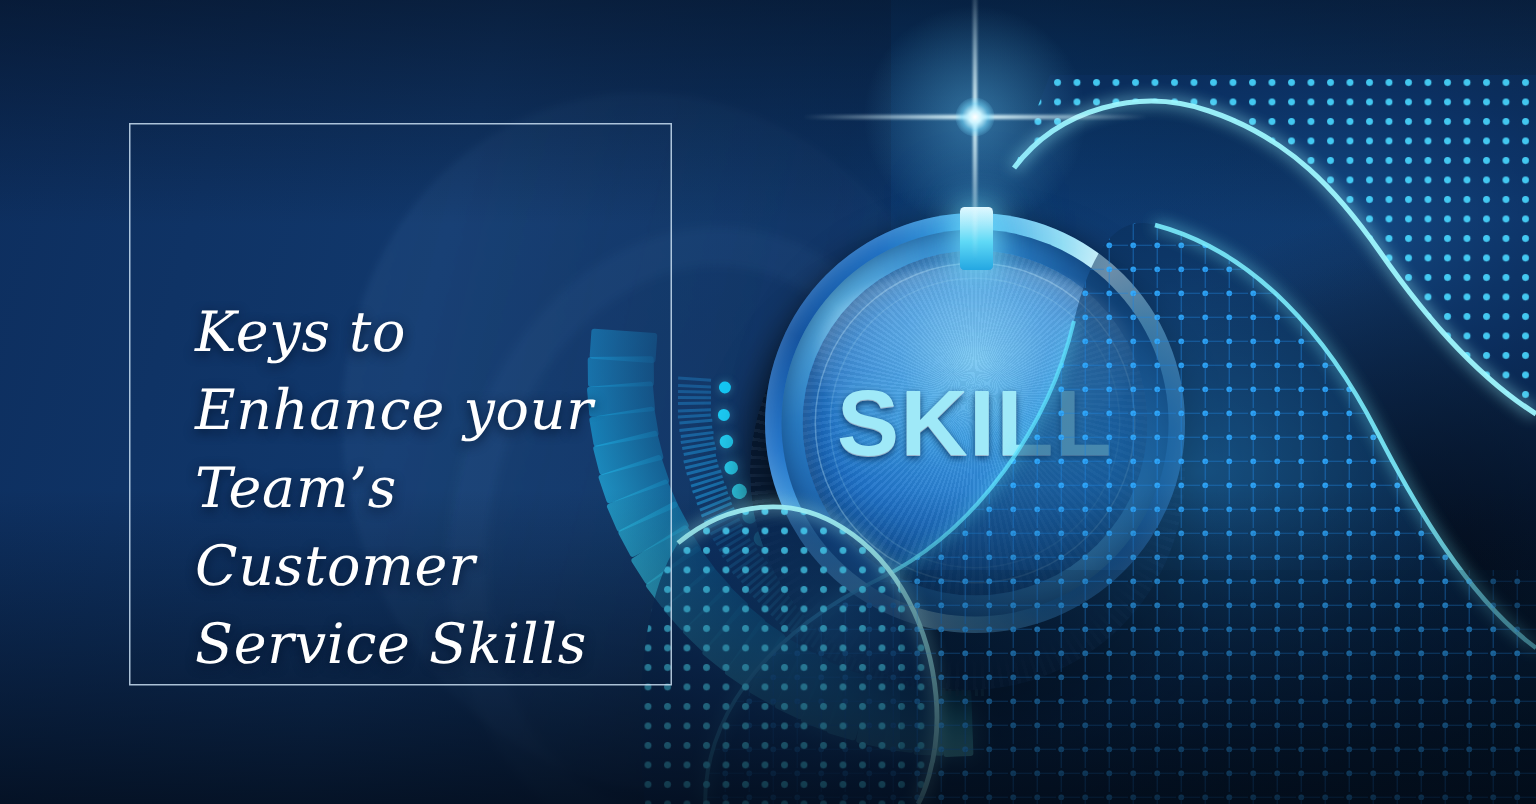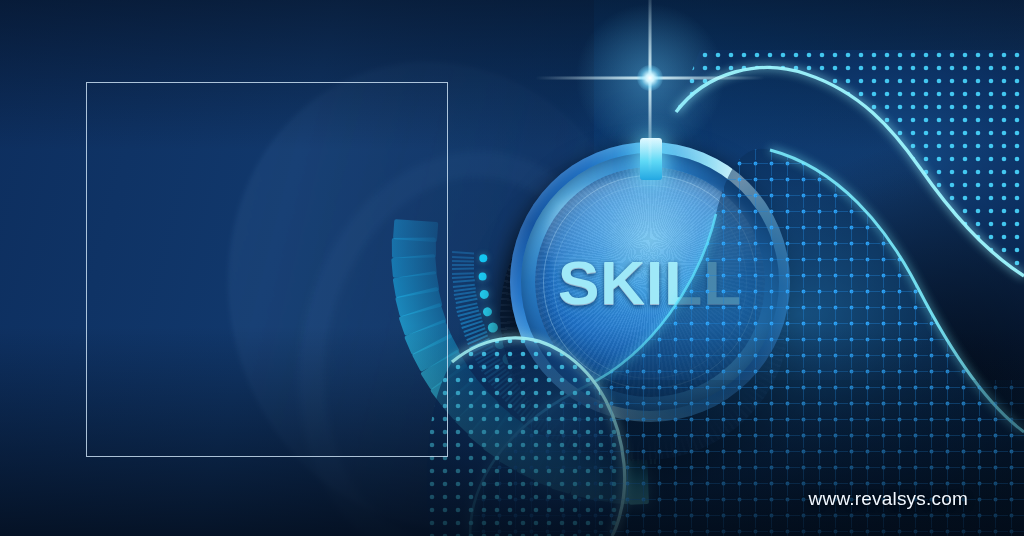--- a/index.html
+++ b/index.html
@@ -427,16 +427,19 @@
   <div class="bg-dark-bottom"></div>
 
   <div class="flare">
     <div class="glow"></div>
     <div class="h"></div>
     <div class="v"></div>
     <div class="core"></div>
   </div>
 
   <div class="frame"></div>
-
-  <div class="site">www.revalsys.com</div>
+  <div class="headline">Keys to
+Enhance your
+Team’s Customer
+Service Skills</div>
+
 
 </div>
 
 </body></html>

